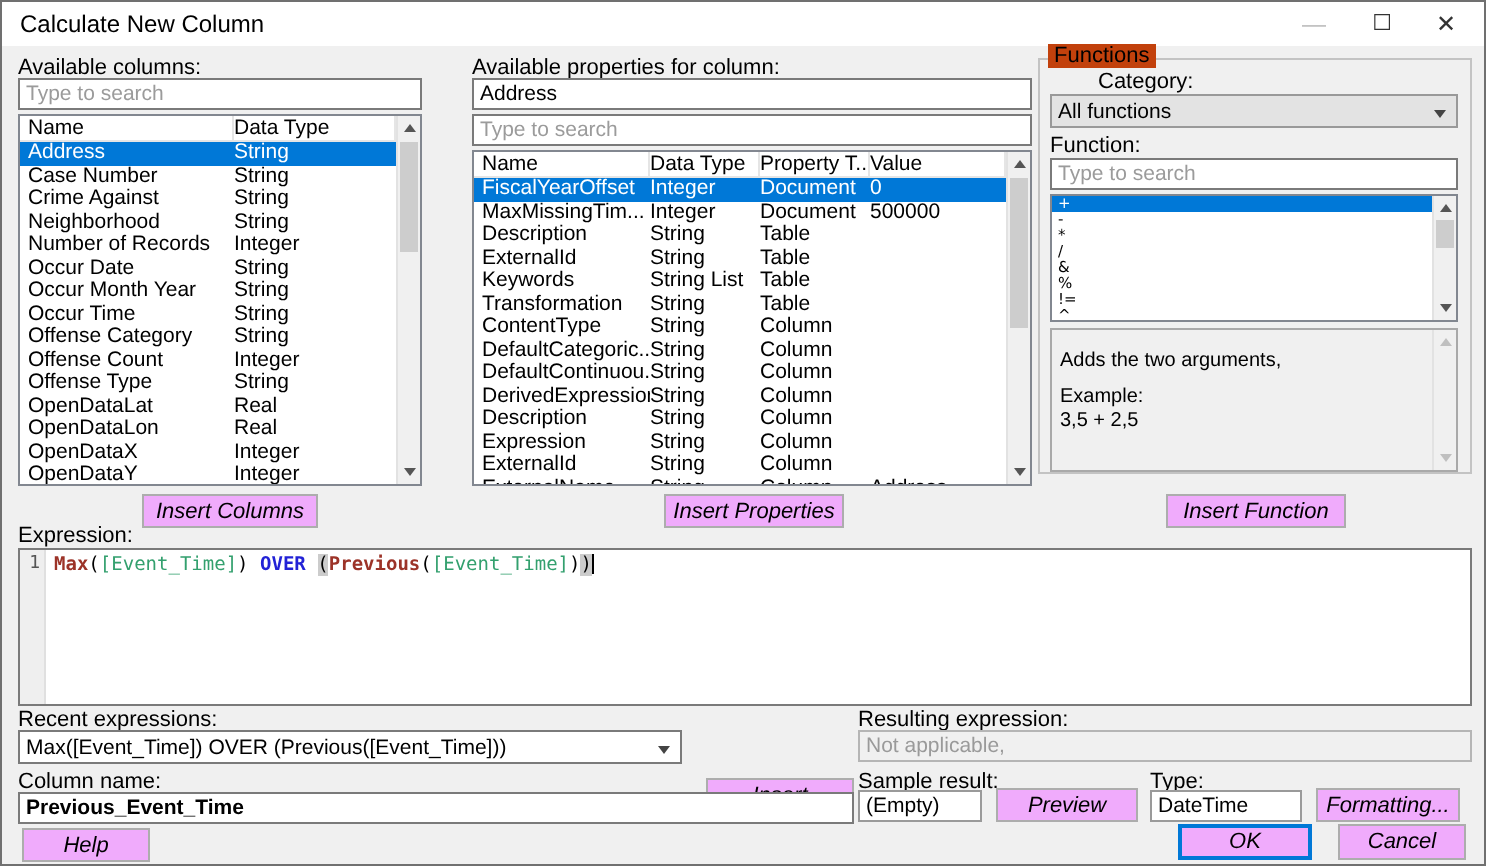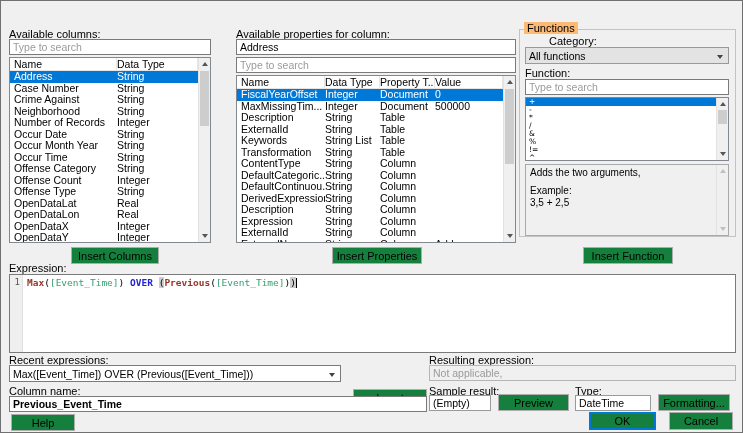--- a/index.html
+++ b/index.html
@@ -37,37 +37,37 @@
   .pp{width:55px;flex:none;}
   .pv{flex:1;}
   
   .sb{position:absolute;right:0;top:0;bottom:0;width:12px;background:#f0f0f0;border-left:1px solid #e2e2e2;}
   .sb-btn{position:absolute;left:0;width:100%;height:12px;display:flex;align-items:center;justify-content:center;}
   .sb-btn.up{top:0;} .sb-btn.down{bottom:0;}
   .tri-up{width:0;height:0;border-left:3px solid transparent;border-right:3px solid transparent;border-bottom:4px solid #555;}
   .tri-down{width:0;height:0;border-left:3px solid transparent;border-right:3px solid transparent;border-top:4px solid #555;}
   .sb.dis .tri-up{border-bottom-color:#bfbfbf;} .sb.dis .tri-down{border-top-color:#bfbfbf;}
   .sb-thumb{position:absolute;left:1px;width:9px;background:#cdcdcd;}
-  .btn{position:absolute;background:#15803d;border:1px solid #adadad;font-family:"Liberation Sans",sans-serif;
-       font-size:11px;text-align:center;color:#000;display:flex;align-items:center;justify-content:center;white-space:nowrap;}
+  .btn{position:absolute;background:#f0abfc;border:1px solid #adadad;font-family:"Liberation Sans",sans-serif;
+       font-size:11px;text-align:center;color:#000;display:flex;align-items:center;justify-content:center;white-space:nowrap;font-style:italic;}
   .btn.default{border:2px solid #0078d7;}
   .group{position:absolute;border:1px solid #c3c3c3;}
-  .group-label{position:absolute;background:#fdba74;padding:0 3px;font-size:11px;}
+  .group-label{position:absolute;background:#c2410c;padding:0 3px;font-size:11px;}
   .combo{position:absolute;border:1px solid #999;font-size:10.5px;padding:0 3px;
          display:flex;align-items:center;white-space:nowrap;overflow:hidden;}
   .combo .arrow{position:absolute;right:5px;top:50%;margin-top:-1px;width:0;height:0;
         border-left:3.5px solid transparent;border-right:3.5px solid transparent;border-top:4px solid #444;}
   .combo.gray{background:#e3e3e3;}
   .combo.white{background:#fff;border-color:#7a7a7a;}
   
   .flist{position:absolute;background:#fff;border:1px solid #828790;overflow:hidden;}
   .frow{height:8px;line-height:8px;font-size:7.5px;padding-left:3px;font-family:"DejaVu Sans",sans-serif;}
   .frow.sel{background:#0078d7;color:#fff;}
   .descbox{position:absolute;background:#f0f0f0;border:1px solid #a9a9a9;font-size:10px;line-height:12px;
-           padding:2px 4px;overflow:hidden;}
+           padding:10px 4px;overflow:hidden;}
   
   .expr{position:absolute;background:#fff;border:1px solid #7a7a7a;overflow:hidden;}
   .gutter{position:absolute;left:0;top:0;bottom:0;width:13px;background:#efefef;border-right:1px solid #e0e0e0;
           font-family:"DejaVu Sans Mono",monospace;font-size:9px;color:#555;text-align:right;padding:2px 2px 0 0;}
   .codeline{position:absolute;left:17px;top:2px;font-family:"DejaVu Sans Mono",monospace;font-size:9.5px;
             white-space:pre;color:#000;}
   .tok-function{color:#9c3328;font-weight:bold;}
   .tok-column{color:#33a06e;}
   .tok-keyword{color:#2222d6;font-weight:bold;}
   .tok-paren-match{background:#cccccc;}
@@ -75,20 +75,26 @@
   .robox{position:absolute;background:#f0f0f0;border:1px solid #b5b5b5;color:#9a9a9a;
          font-size:10.5px;padding:0 3px;line-height:14px;white-space:nowrap;overflow:hidden;}
   .valbox{position:absolute;background:#fff;border:1px solid #9a9a9a;color:#000;
           font-size:10.5px;padding:0 3px;white-space:nowrap;overflow:hidden;}
 </style>
 </head>
 <body>
 
 <div class="dialog">
 
+  <div class="titlebar">
+    <span class="title">Calculate New Column</span>
+    <span class="winctl min">—</span>
+    <span class="winctl max">☐</span>
+    <span class="winctl close">✕</span>
+  </div>
 
   <div class="lbl" style="left:8px;top:27px;">Available columns:</div>
   <input class="tbox" style="left: 8px; top: 38px; width: 202px; height: 16px;" placeholder="Type to search">
   <div class="listbox" style="left:8px;top:56px;width:202px;height:186px;">
     <div class="lheader">
       <span class="cn">Name</span>
       <span class="ct">Data Type</span>
     </div>
     <div class="lbody">
         <div class="lrow sel">

